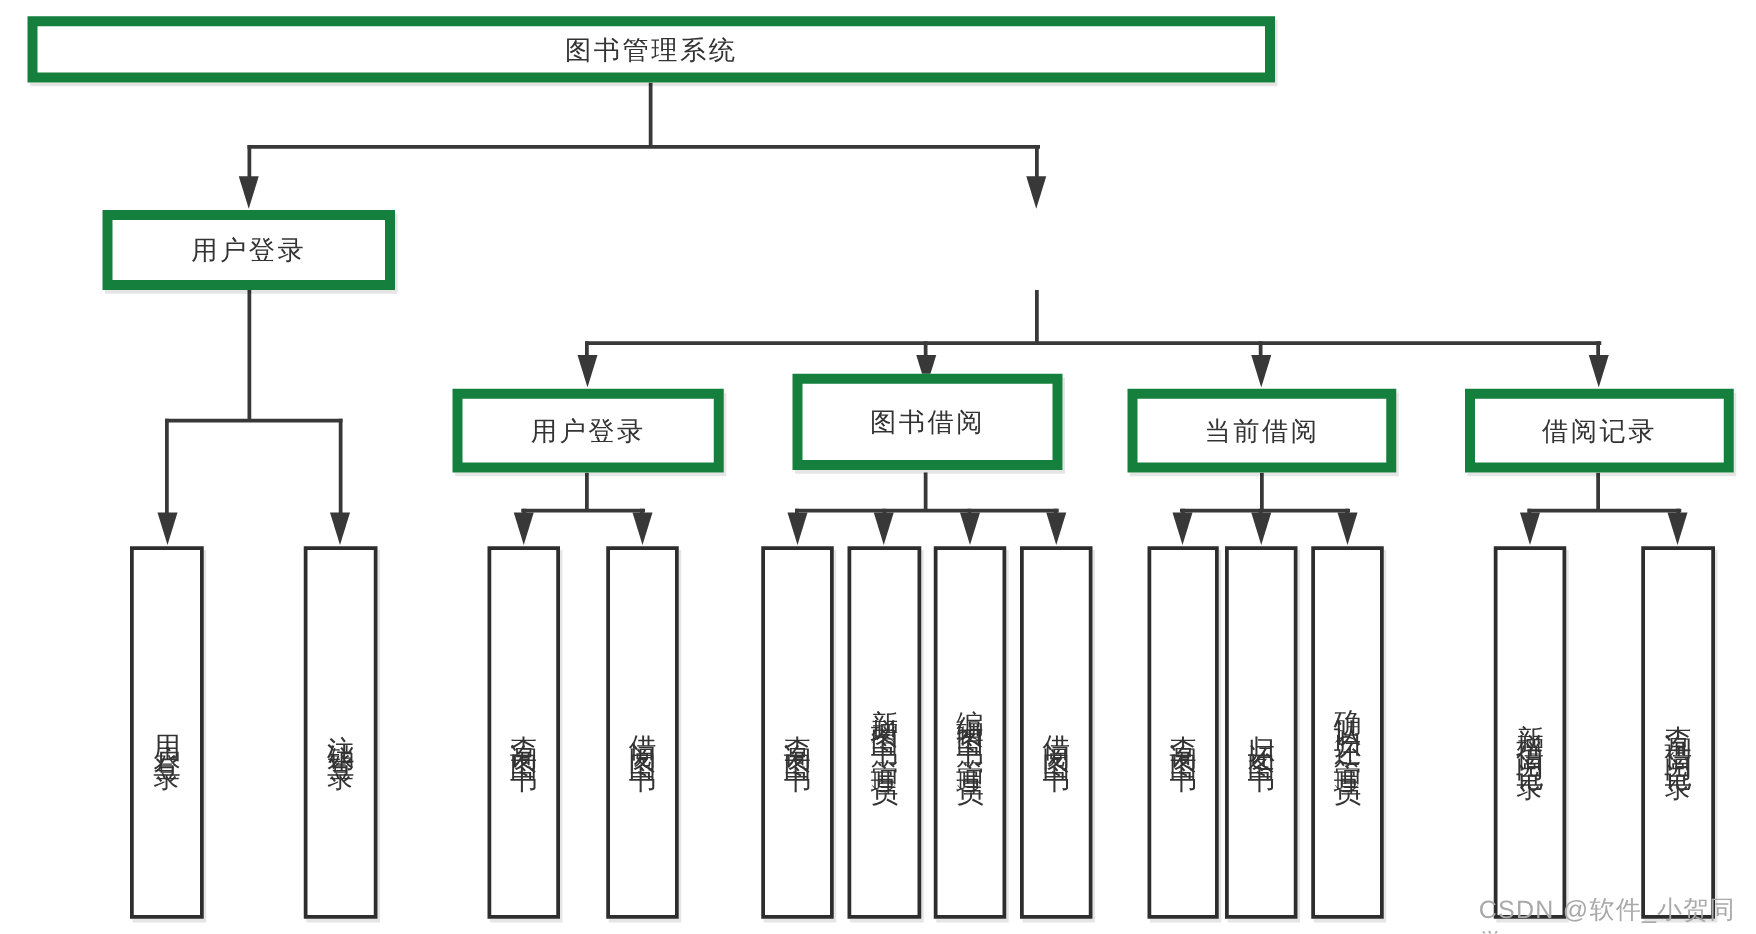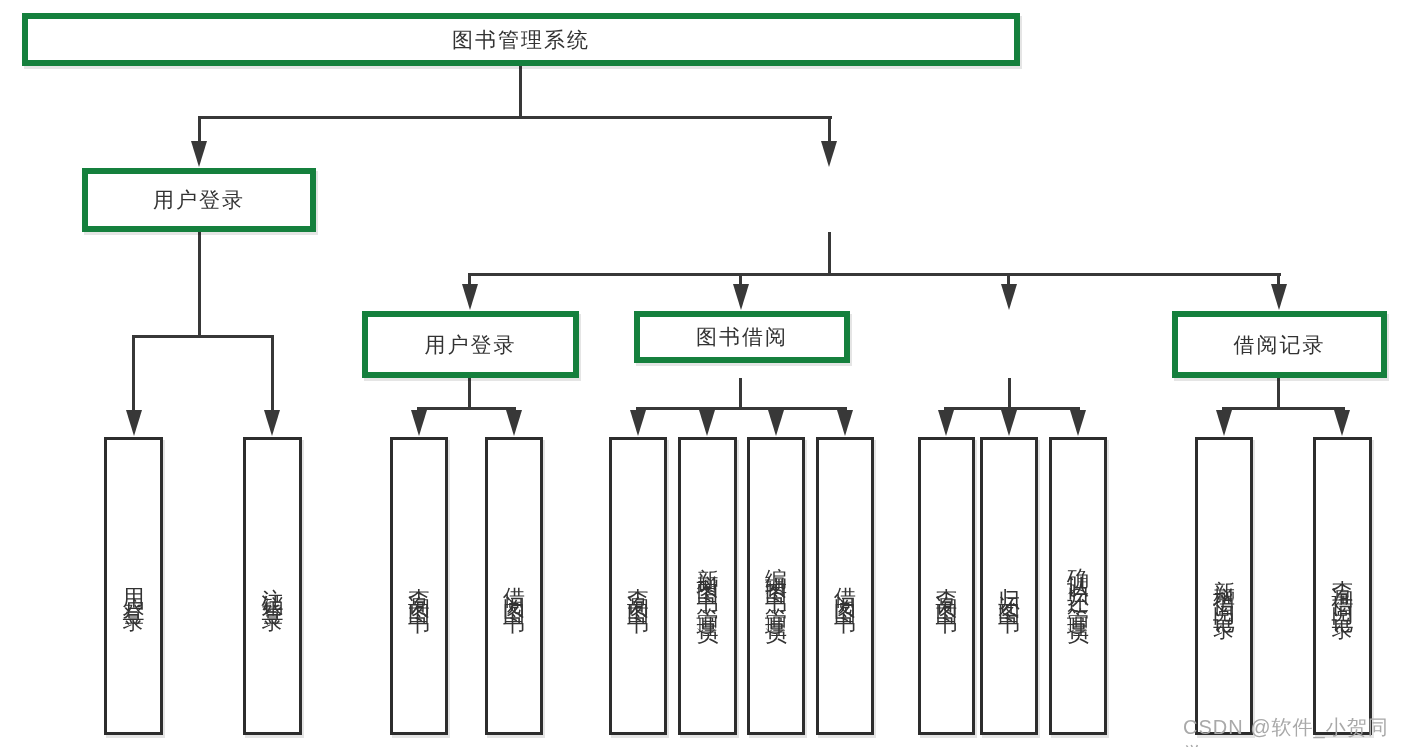--- a/index.html
+++ b/index.html
@@ -1,21 +1,21 @@
 <!DOCTYPE html>
 <html><head>
 <meta charset="utf-8">
 <style>
   html,body{margin:0;padding:0;background:#fff;}
   .stage{
     position:relative;width:1405px;height:747px;background:#fff;overflow:hidden;
     font-family:"Liberation Sans","DejaVu Sans",sans-serif;color:#333;
   }
   .hbox{
-    position:absolute;background:#fff;border:6px solid #15803d;
+    position:absolute;background:#fff;border:8px solid #15803d;
     box-sizing:border-box;display:flex;align-items:center;justify-content:center;
     font-size:21px;letter-spacing:2px;box-shadow:2px 3px 0 rgba(0,0,0,0.10);
     z-index:2;
   }
   .vbox{
     position:absolute;top:437px;height:298px;background:#fff;border:3px solid #2d2d2d;
     box-sizing:border-box;display:flex;align-items:center;justify-content:center;
     box-shadow:2px 3px 0 rgba(0,0,0,0.10);z-index:2;
   }
   .vbox span{
@@ -95,21 +95,22 @@
   <div class="ln" style="left:1222px;top:407px;width:3px;height:9px"></div>
   <div class="ln" style="left:1341px;top:407px;width:3px;height:9px"></div>
   <div class="ar" style="left:1216px;top:410px"></div>
   <div class="ar" style="left:1334px;top:410px"></div>
 
   <div class="hbox" style="left:22px;top:13px;width:998px;height:53px">图书管理系统</div>
 
   <div class="hbox" style="left:82px;top:168px;width:234px;height:64px">用户登录</div>
 
   <div class="hbox" style="left:362px;top:311px;width:217px;height:67px">用户登录</div>
-  <div class="hbox" style="left:634px;top:311px;width:216px;height:52px">图书借阅</div>
+  <div class="hbox" style="left:634px;top:299px;width:216px;height:77px">图书借阅</div>
+  <div class="hbox" style="left:902px;top:311px;width:215px;height:67px">当前借阅</div>
   <div class="hbox" style="left:1172px;top:311px;width:215px;height:67px">借阅记录</div>
 
   <div class="vbox" style="left:104px;width:59px">
     <span>用户登录</span>
   </div>
   <div class="vbox" style="left:243px;width:59px">
     <span>注销登录</span>
   </div>
 
   <div class="vbox" style="left:390px;width:58px">

